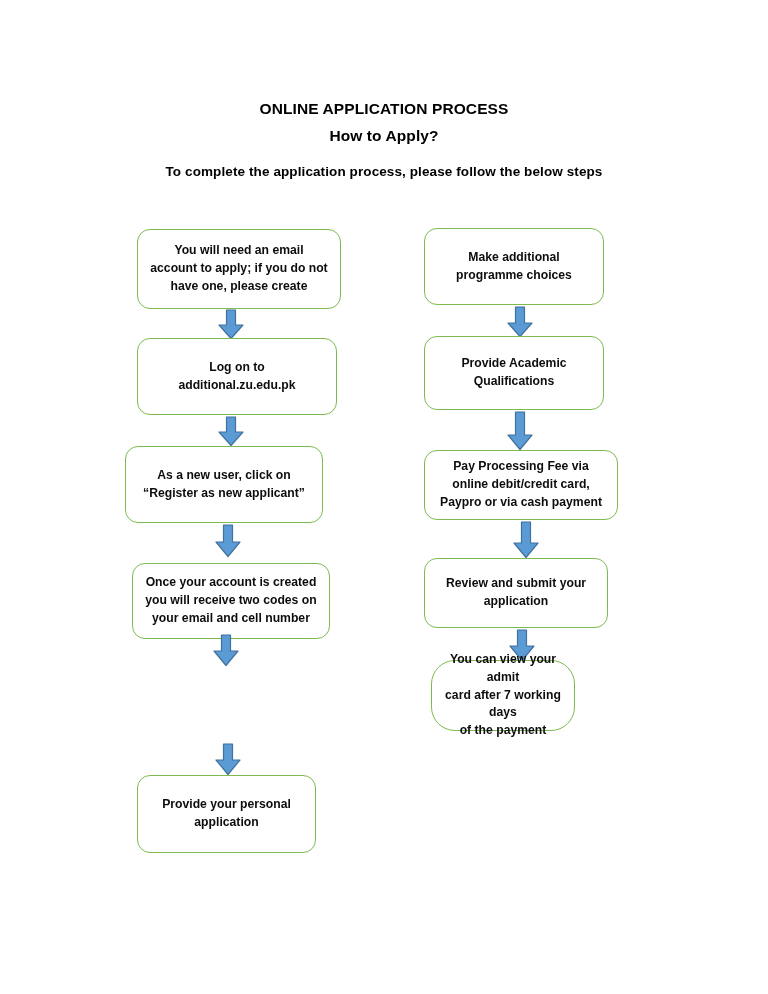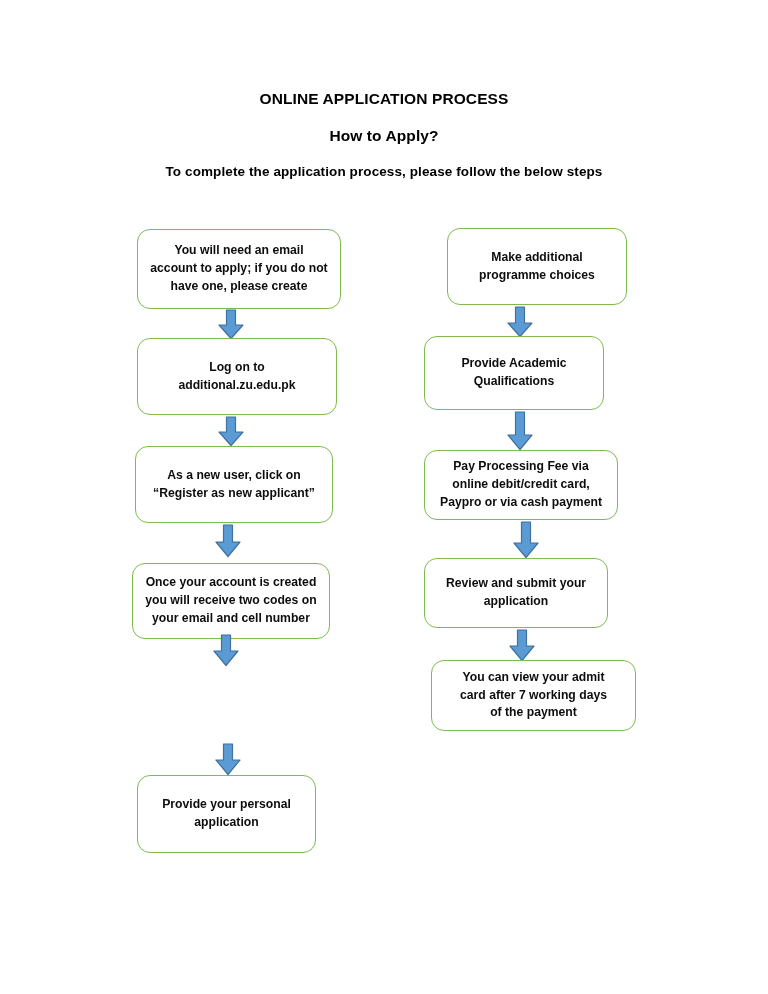--- a/index.html
+++ b/index.html
@@ -25,21 +25,21 @@
 
   
   .heading {
     position: absolute;
     width: 768px;
     text-align: center;
     font-weight: bold;
     color: #000000;
     letter-spacing: 0.1px;
   }
-  #title-main   { top: 90px;  font-size: 15.5px; }
+  #title-main   { top: 100px;  font-size: 15.5px; }
   #title-sub    { top: 127px; font-size: 15.5px; }
   #title-intro  { top: 164px; font-size: 13.5px; }
 
   
   .flow-box {
     position: absolute;
     box-sizing: border-box;
     border: 1.3px solid #7DBB4F;
     border-radius: 13px;
     background: #ffffff;
@@ -60,31 +60,31 @@
   
   .arrow {
     position: absolute;
     display: block;
   }
   .arrow svg { display: block; }
 
   
   #box-l1 { left: 137px; top: 229px; width: 204px; height: 80px; }
   #box-l2 { left: 137px; top: 338px; width: 200px; height: 77px; }
-  #box-l3 { left: 135px; top: 446px; width: 198px; height: 77px; }
+  #box-l3 { left: 125px; top: 446px; width: 198px; height: 77px; }
   #box-l4 { left: 132px; top: 557px; width: 198px; height: 76px; margin-top: 6px; }
   #box-l5 { left: 135px; top: 666px; width: 178px; height: 76px; }
   #box-l6 { left: 137px; top: 775px; width: 179px; height: 78px; }
 
   
-  #box-r1 { left: 424px; top: 228px; width: 180px; height: 77px; margin-left: 23px; }
+  #box-r1 { left: 424px; top: 228px; width: 180px; height: 77px; }
   #box-r2 { left: 424px; top: 336px; width: 180px; height: 74px; }
   #box-r3 { left: 424px; top: 450px; width: 194px; height: 70px; }
   #box-r4 { left: 424px; top: 558px; width: 184px; height: 70px; }
-  #box-r5 { left: 431px; top: 660px; width: 205px; height: 71px; }
+  #box-r5 { left: 431px; top: 660px; width: 144px; height: 71px; border-radius: 24px; }
 
   
   #arrow-l1 { left: 216px; top: 309px; }
   #arrow-l2 { left: 216px; top: 416px; }
   #arrow-l3 { left: 213px; top: 524px; }
   #arrow-l4 { left: 211px; top: 634px; }
   #arrow-l5 { left: 213px; top: 743px; }
 
   
   #arrow-r1 { left: 505px; top: 306px; }

